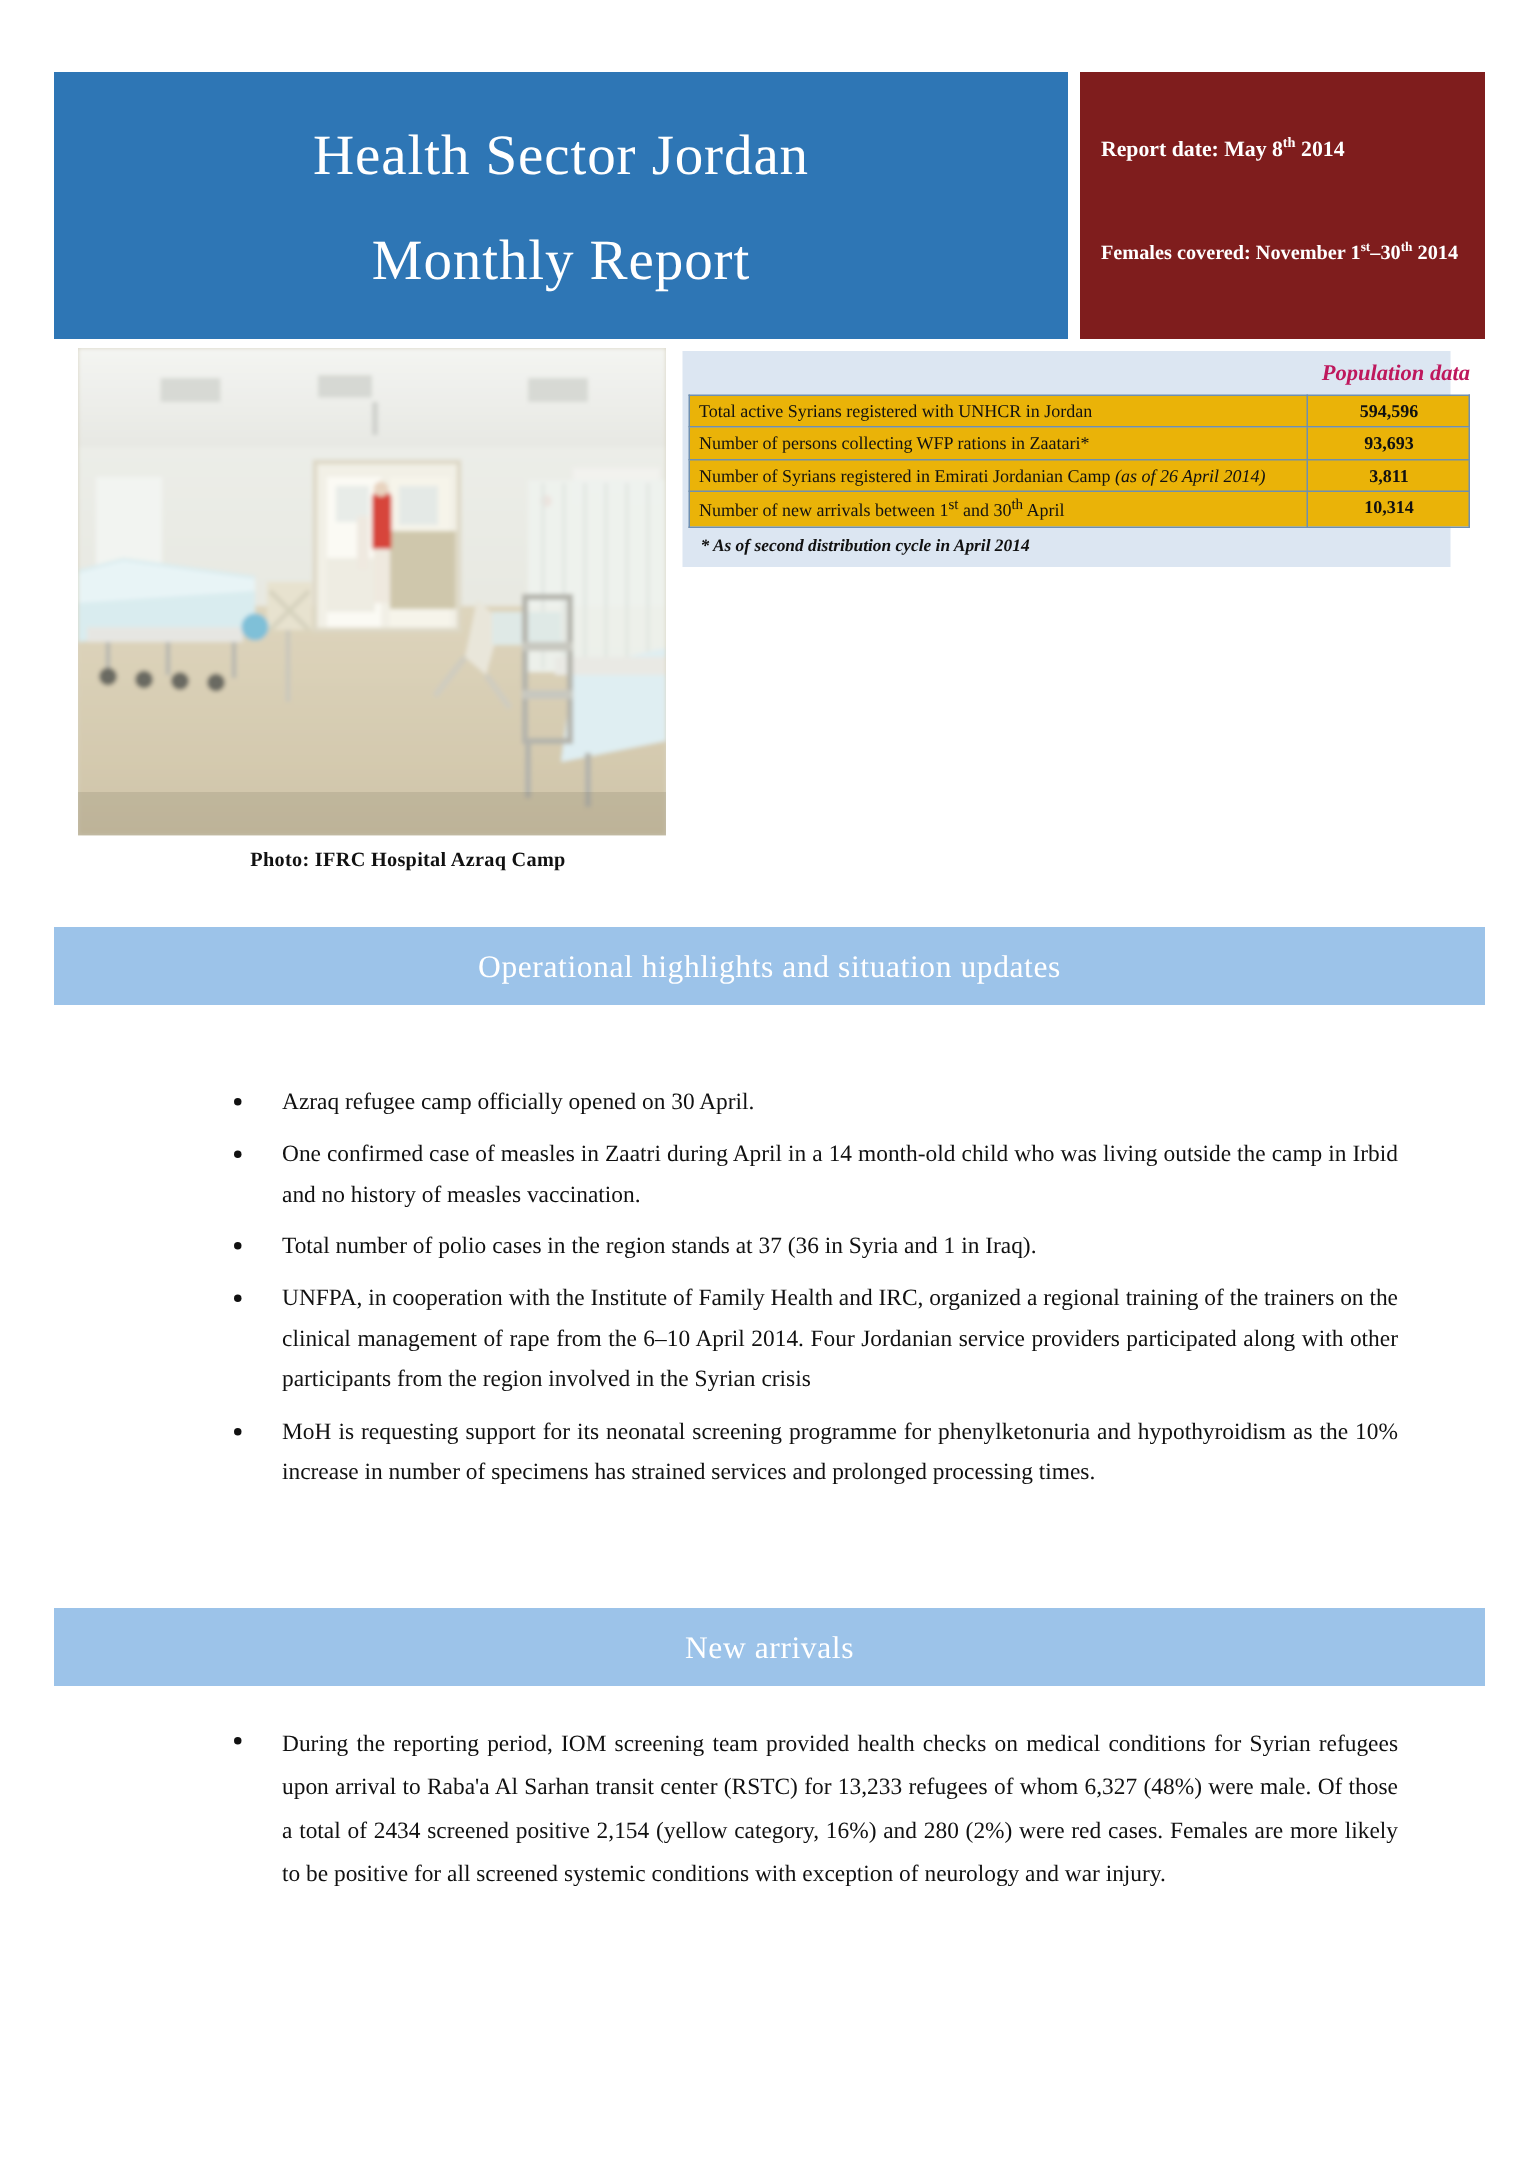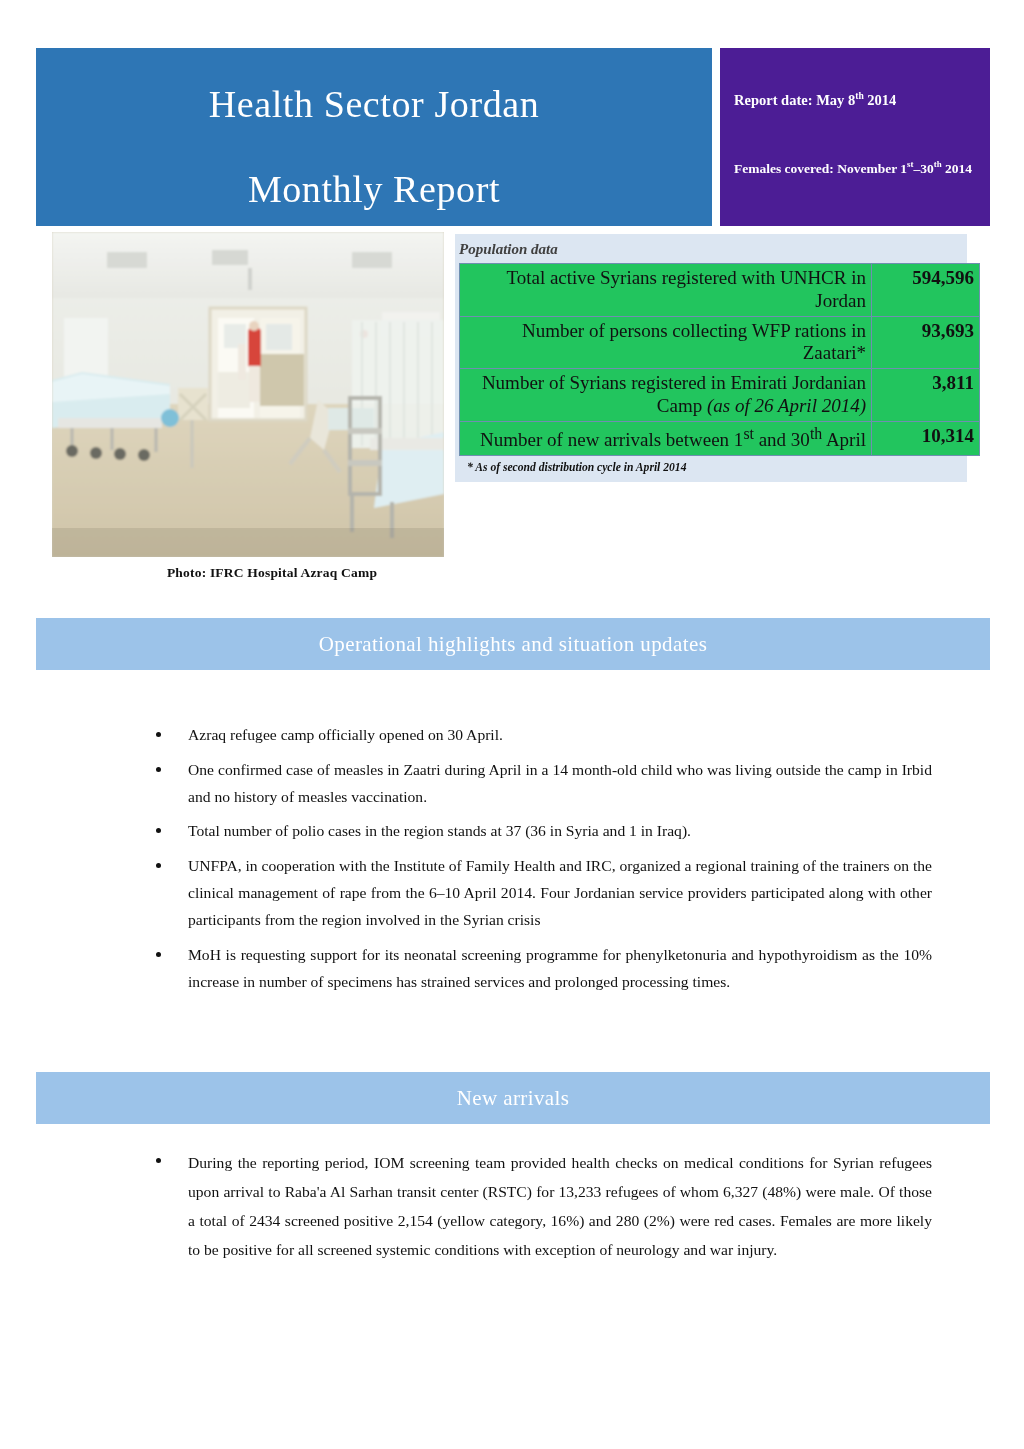--- a/index.html
+++ b/index.html
@@ -36,29 +36,29 @@
     text-align: center;
   }
   .title-line {
     color: #ffffff;
     font-size: 38px;
     line-height: 1.16;
     letter-spacing: 0.6px;
     font-weight: 400;
   }
   .title-line.second {
-    margin-top: 41px;
+    margin-top: 26px;
   }
   .meta-block {
     position: absolute;
     left: 684px;
     top: 0;
     width: 270px;
     height: 178px;
-    background: #4c1d95;
+    background: #7f1d1d;
     box-sizing: border-box;
     padding: 42px 10px 0 14px;
   }
   .meta-line {
     color: #ffffff;
     font-size: 14.5px;
     font-weight: 700;
     line-height: 1.3;
     text-align: left;
   }
@@ -107,33 +107,32 @@
   table.pop {
     border-collapse: collapse;
     width: 100%;
     table-layout: fixed;
   }
   table.pop caption {
     caption-side: top;
     font-size: 15px;
     font-style: italic;
     font-weight: 700;
-    text-align: left;
+    text-align: right;
     padding: 2px 0 5px 0;
-    color: #404040;
+    color: #be185d;
   }
   table.pop td {
     border: 1px solid #6f8fb0;
     padding: 3px 5px 3px 6px;
-    font-size: 19px;
+    font-size: 12px;
     line-height: 1.2;
     vertical-align: top;
     color: #111;
-    background: #22c55e;
-    text-align: right;
+    background: #eab308;
   }
   td.pop-label { width: 400px; }
   td.pop-value {
     width: 96px;
     text-align: center;
     font-weight: 700;
     font-size: 15px;
   }
   td.pop-label .note {
     font-style: italic;

